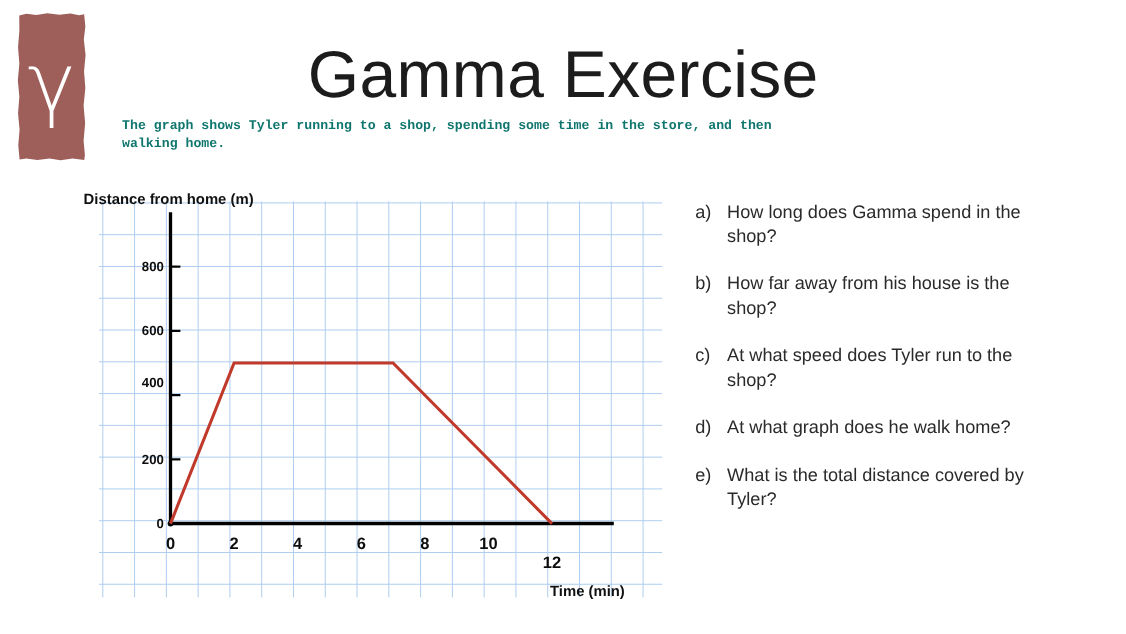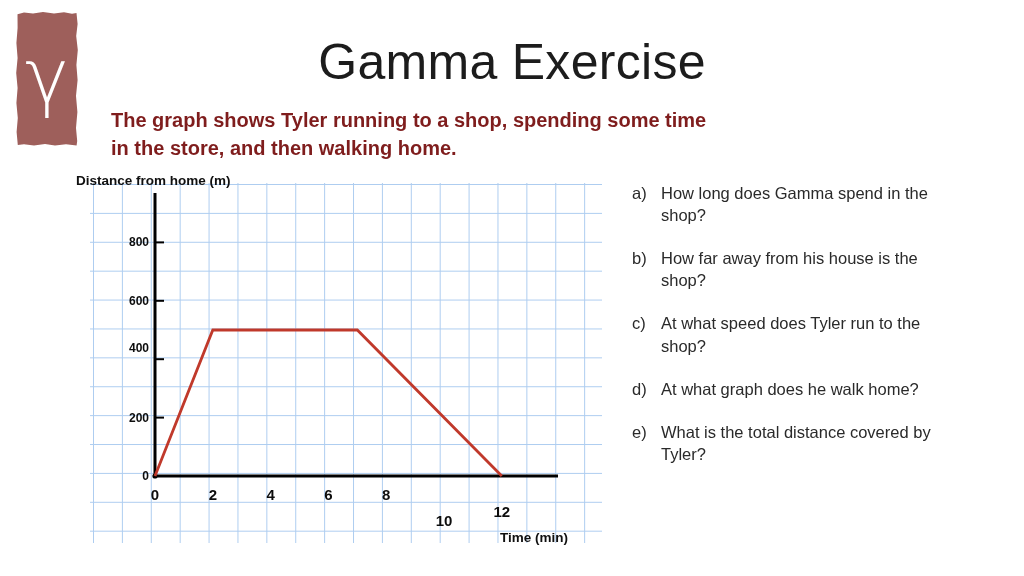--- a/index.html
+++ b/index.html
@@ -46,37 +46,38 @@
     user-select: none;
   }
 
   
   #page-title {
     position: absolute;
     left: 0;
     right: 0;
     top: 33px;
     text-align: center;
-    font-size: 50px;
+    font-size: 60px;
     font-weight: 400;
     letter-spacing: 0.3px;
     color: #1c1c1c;
     font-family: "Liberation Sans", sans-serif;
   }
 
   
   #subtitle {
     position: absolute;
     left: 111px;
     top: 106px;
     width: 600px;
-    font-size: 20px;
+    font-size: 12px;
     font-weight: bold;
     line-height: 1.42;
-    color: #7f1d1d;
+    color: #0f766e;
+    font-family: Liberation Mono, monospace;
   }
 
   
   #graph-panel {
     position: absolute;
     left: 90px;
     top: 183px;
     width: 512px;
     height: 360px;
   }
@@ -191,21 +192,21 @@
       <div class="y-tick-label" style="left: 13px; top: 165px;">400</div>
       <div class="y-tick-label" style="left: 13px; top: 117.8px;">600</div>
       <div class="y-tick-label" style="left: 13px; top: 59.4px;">800</div>
     </div>
   <div id="x-tick-labels">
       <div class="x-tick-label" style="left: 65px; top: 303px;">0</div>
       <div class="x-tick-label" style="left: 122.8px; top: 303px;">2</div>
       <div class="x-tick-label" style="left: 180.6px; top: 303px;">4</div>
       <div class="x-tick-label" style="left: 238.4px; top: 303px;">6</div>
       <div class="x-tick-label" style="left: 296.2px; top: 303px;">8</div>
-      <div class="x-tick-label" style="left: 354px; top: 303px; margin-top: 26px;">10</div>
+      <div class="x-tick-label" style="left: 354px; top: 303px;">10</div>
       <div class="x-tick-label" style="left: 411.8px; top: 320px;">12</div>
     </div>
 </div>
 
 <div id="questions">
     <div class="question-item">
       <span class="question-marker">a)</span>
       <span class="question-text">How long does Gamma spend in the shop?</span>
     </div>
     <div class="question-item">

